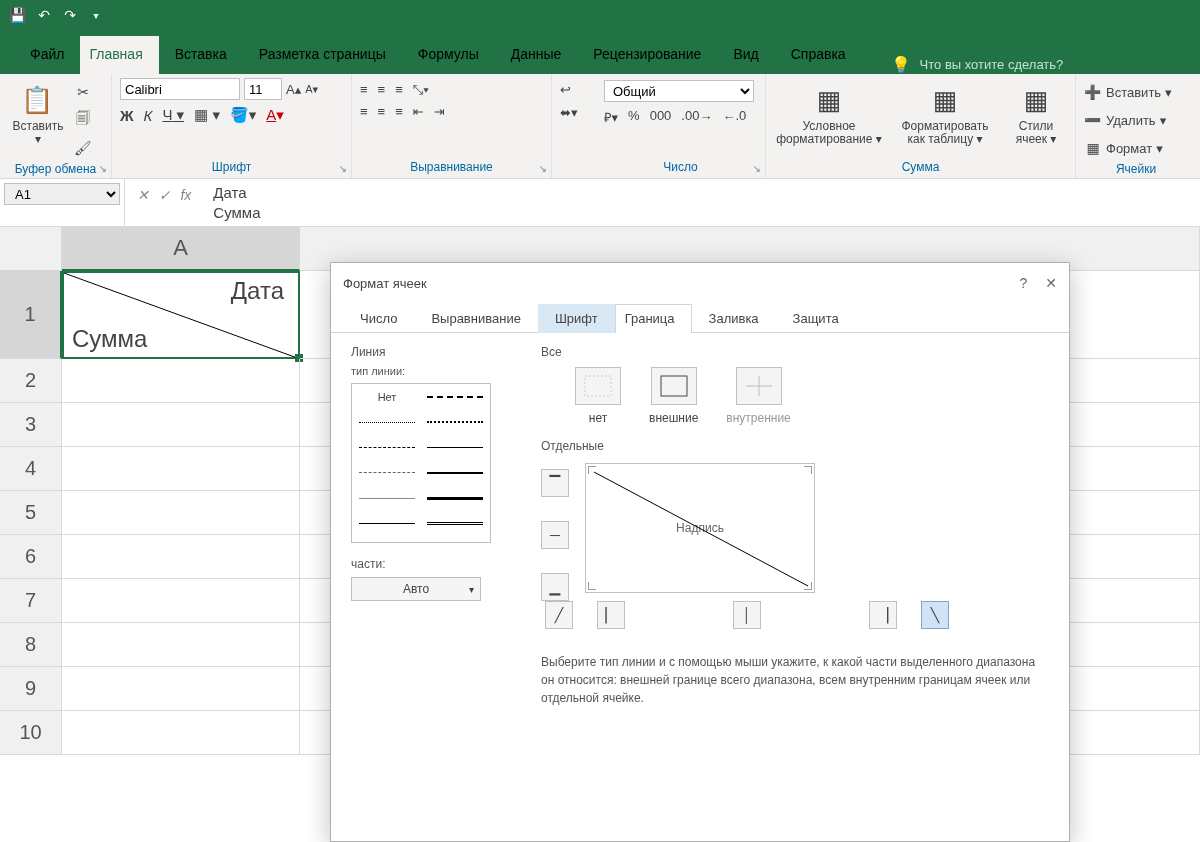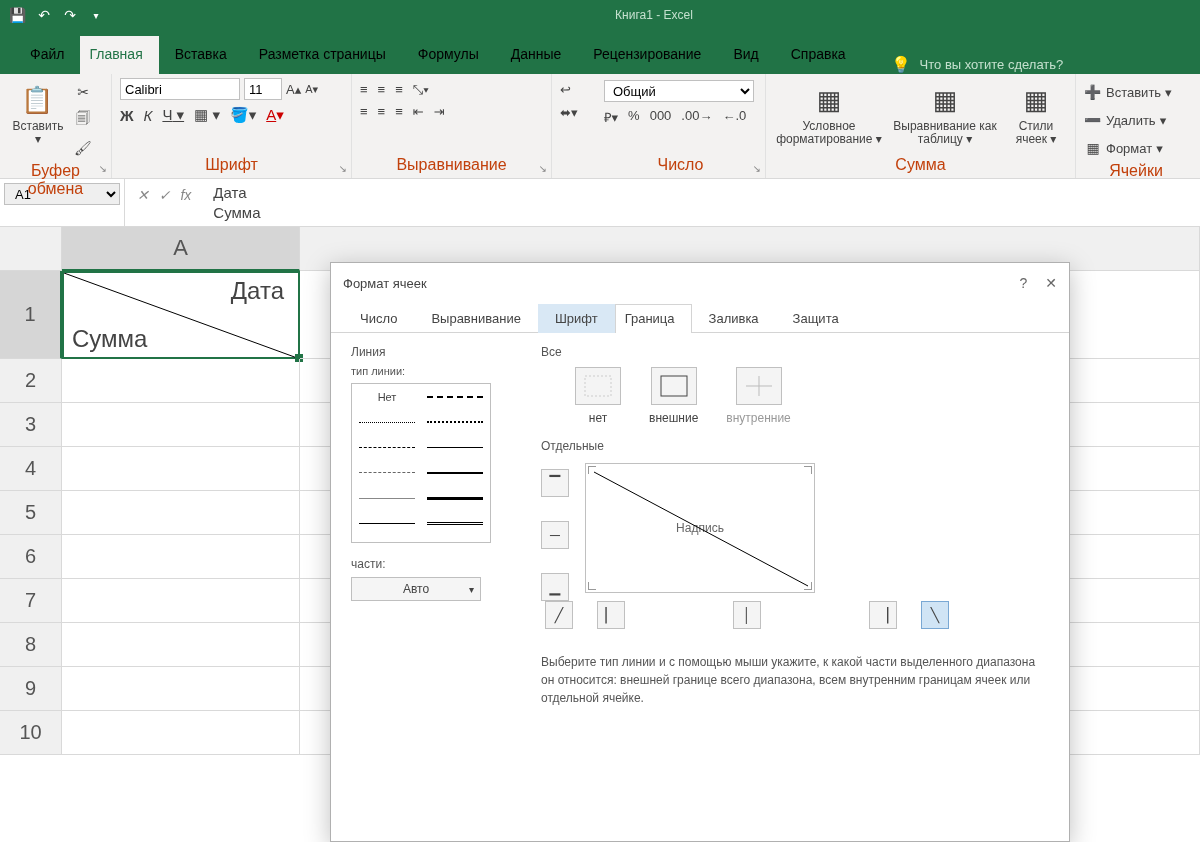--- a/index.html
+++ b/index.html
@@ -15,21 +15,21 @@
 .ribbon-tabs { height: 44px; background: #217346; display: flex; align-items: end; padding-left: 14px; gap: 0; }
 .ribbon-tabs .tab { padding: 10px 16px 12px; color: #000000; font-size: 14px; cursor: pointer; }
 .ribbon-tabs .tab.active { background: #f3f2f1; color: #217346; padding-left: 9px; }
 .ribbon-tabs .tell { display: flex; align-items: center; gap: 8px; margin-left: 30px; color: #c4e0ce; font-size: 13px; }
 .ribbon-tabs .bulb { font-size: 16px; }
 
 
 .ribbon { height: 105px; background: #f3f2f1; border-bottom: 1px solid #d9d9d9; display: flex; }
 .rgroup { border-right: 1px solid #e1e1e1; padding: 4px 8px 2px; display: flex; flex-direction: column; justify-content: space-between; position: relative; }
 .rgroup .rgcontent { flex: 1; display: flex; align-items: flex-start; gap: 6px; }
-.rgroup .rglabel { text-align: center; font-size: 16px; color: #c2410c; padding: 2px 0; display: flex; justify-content: center; align-items: center; gap: 4px; }
+.rgroup .rglabel { text-align: center; font-size: 12px; color: #0369a1; padding: 2px 0; display: flex; justify-content: center; align-items: center; gap: 4px; }
 .rgroup .dlaunch { font-size: 10px; color: #888; position: absolute; right: 4px; bottom: 4px; }
 
 .bigbtn { width: 60px; display: flex; flex-direction: column; align-items: center; gap: 2px; padding: 4px 2px; font-size: 12px; text-align: center; cursor: pointer; }
 .bigbtn .bicn { font-size: 26px; height: 36px; display: flex; align-items: center; justify-content: center; }
 .bigbtn .blbl { line-height: 1.1; }
 
 .minicol { display: flex; flex-direction: column; gap: 4px; padding-top: 2px; }
 .minicol .mrow { height: 24px; display: flex; align-items: center; gap: 4px; font-size: 13px; }
 .minicol .mrow .micn { width: 18px; text-align: center; font-size: 14px; }
 select.rsel, input.rsel { height: 22px; border: 1px solid #c0c0c0; background: #fff; font-size: 13px; padding: 0 4px; }
@@ -103,21 +103,20 @@
 </head>
 <body>
 
 <div class="titlebar">
   <div class="qat">
     <div class="ico">💾</div>
     <div class="ico">↶</div>
     <div class="ico">↷</div>
     <div class="ico" style="font-size:10px">▾</div>
   </div>
-  <div class="title">Книга1 - Excel</div>
 </div>
 
 <div class="ribbon-tabs">
   <div class="tab">Файл</div>
   <div class="tab active">Главная</div>
   <div class="tab">Вставка</div>
   <div class="tab">Разметка страницы</div>
   <div class="tab">Формулы</div>
   <div class="tab">Данные</div>
   <div class="tab">Рецензирование</div>
@@ -220,21 +219,21 @@
   </div>
 
   <div class="rgroup" style="width:310px">
     <div class="rgcontent">
       <div class="bigbtn" style="width:110px">
         <div class="bicn">▦</div>
         <div class="blbl"><span>Условное форматирование</span> ▾</div>
       </div>
       <div class="bigbtn" style="width:110px">
         <div class="bicn">▦</div>
-        <div class="blbl"><span>Выравнивание как таблицу</span> ▾</div>
+        <div class="blbl"><span>Форматировать как таблицу</span> ▾</div>
       </div>
       <div class="bigbtn" style="width:60px">
         <div class="bicn">▦</div>
         <div class="blbl"><span>Стили ячеек</span> ▾</div>
       </div>
     </div>
     <div class="rglabel">Сумма</div>
   </div>
 
   <div class="rgroup" style="width:120px;border-right:none">

